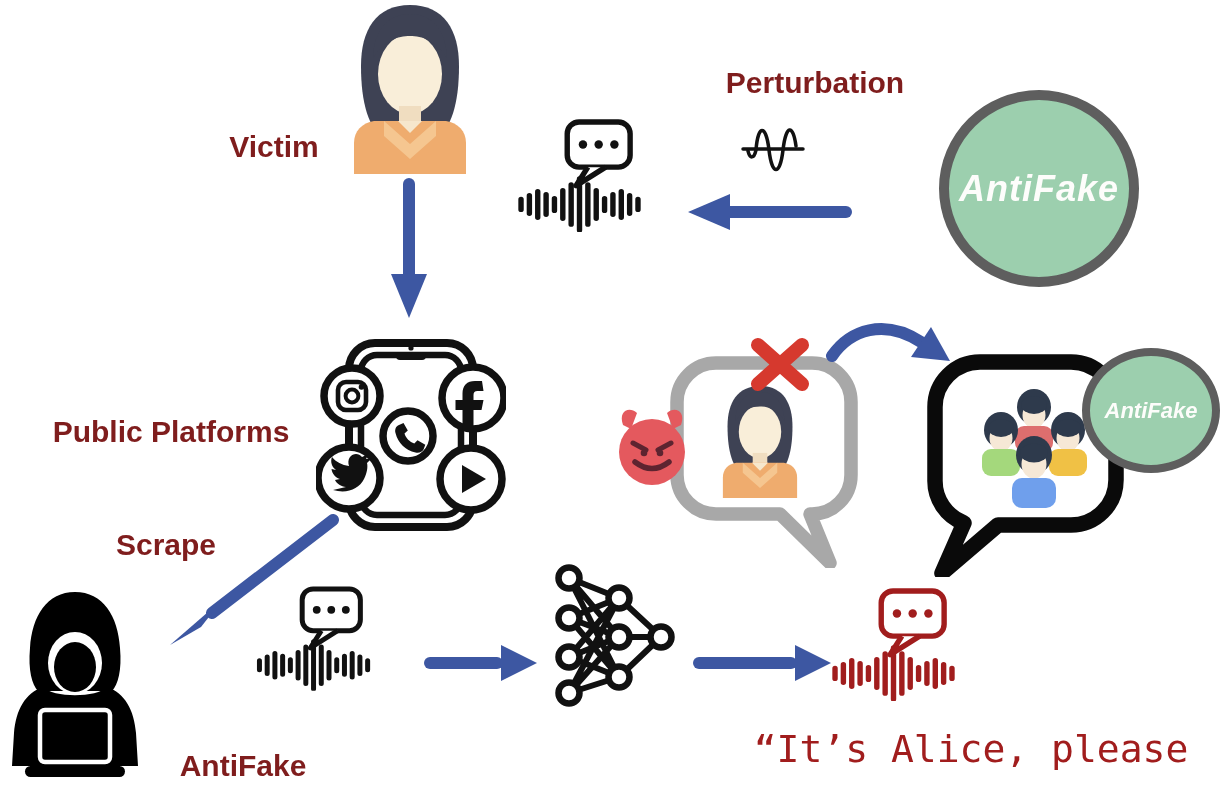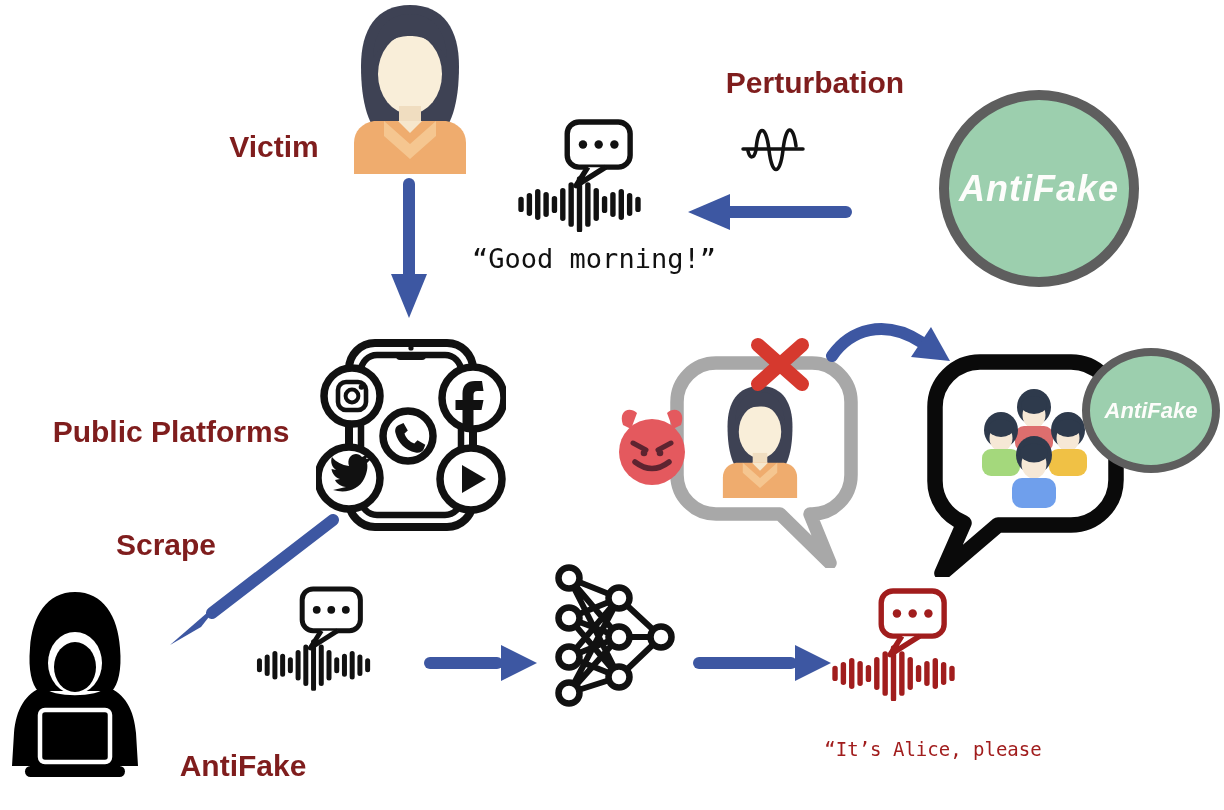--- a/index.html
+++ b/index.html
@@ -5,22 +5,22 @@
   html,body{margin:0;padding:0;background:#fff;}
   .canvas{position:relative;width:1224px;height:810px;background:#ffffff;overflow:hidden;
           font-family:"Liberation Sans",sans-serif;}
   .abs{position:absolute;}
   .lbl{position:absolute;font-weight:bold;font-size:30px;color:#7f1d1d;white-space:nowrap;
        transform:translateX(-50%);}
   .lbl2{position:absolute;font-weight:bold;font-size:30px;color:#000;text-align:center;
         line-height:38px;transform:translateX(-50%);}
   .mono{position:absolute;font-family:"DejaVu Sans Mono",monospace;font-size:27px;color:#111;
         white-space:nowrap;transform:translateX(-50%);}
-  .mono-red{position:absolute;font-family:"DejaVu Sans Mono",monospace;font-size:19px;
-        color:#a11d1d;text-align:center;line-height:38px;transform:translateX(-50%);white-space:nowrap;}
+  .mono-red{position:absolute;font-family:"DejaVu Sans Mono",monospace;font-size:38px;
+        color:#a11d1d;text-align:center;line-height:38px;transform:translateX(-50%);white-space:nowrap;margin-left:38px;}
   .af-big{position:absolute;left:939px;top:90px;width:180px;height:177px;border:10px solid #5e5e5e;
         border-radius:50%;background:#9ccfae;display:flex;align-items:center;justify-content:center;}
   .af-big span{color:#fdfdfb;font-weight:bold;font-style:italic;font-size:36px;letter-spacing:1px;}
   .af-badge{position:absolute;left:1082px;top:348px;width:122px;height:109px;border:8px solid #5e5e5e;
         border-radius:50%;background:#9ccfae;display:flex;align-items:center;justify-content:center;}
   .af-badge span{color:#fdfdfb;font-weight:bold;font-style:italic;font-size:22px;}
   svg{display:block;}
   .overlay{position:absolute;left:0;top:0;pointer-events:none;}
 </style>
 </head>
@@ -52,21 +52,20 @@
 
   <div class="lbl" style="left:274px;top:130px">Victim</div>
 
   <svg class="abs" style="left:340px;top:2px" width="140" height="172" viewBox="0 0 140 172">
     <use href="#sym-woman"></use>
   </svg>
 
   <svg class="abs" style="left:515px;top:118px;color:#111" width="130" height="114" viewBox="0 0 132 116">
     <use href="#sym-voice"></use>
   </svg>
-  <div class="mono" style="left:594px;top:243px">“Good morning!”</div>
 
   <div class="lbl" style="left:815px;top:66px">Perturbation</div>
 
   <svg class="abs" style="left:741px;top:112px" width="64" height="72" viewBox="0 0 64 72">
     <path d="M2,37 H62" stroke="#111" stroke-width="3.5" stroke-linecap="round"></path>
     <path d="M7,39 C9,47 13,47 15,38 C17,12 25,12 28,38 C31,64 39,64 42,38 C45,12 52,12 55,34" stroke="#111" stroke-width="3.5" fill="none" stroke-linecap="round"></path>
   </svg>
 
   <div class="af-big">
     <span>AntiFake</span>

